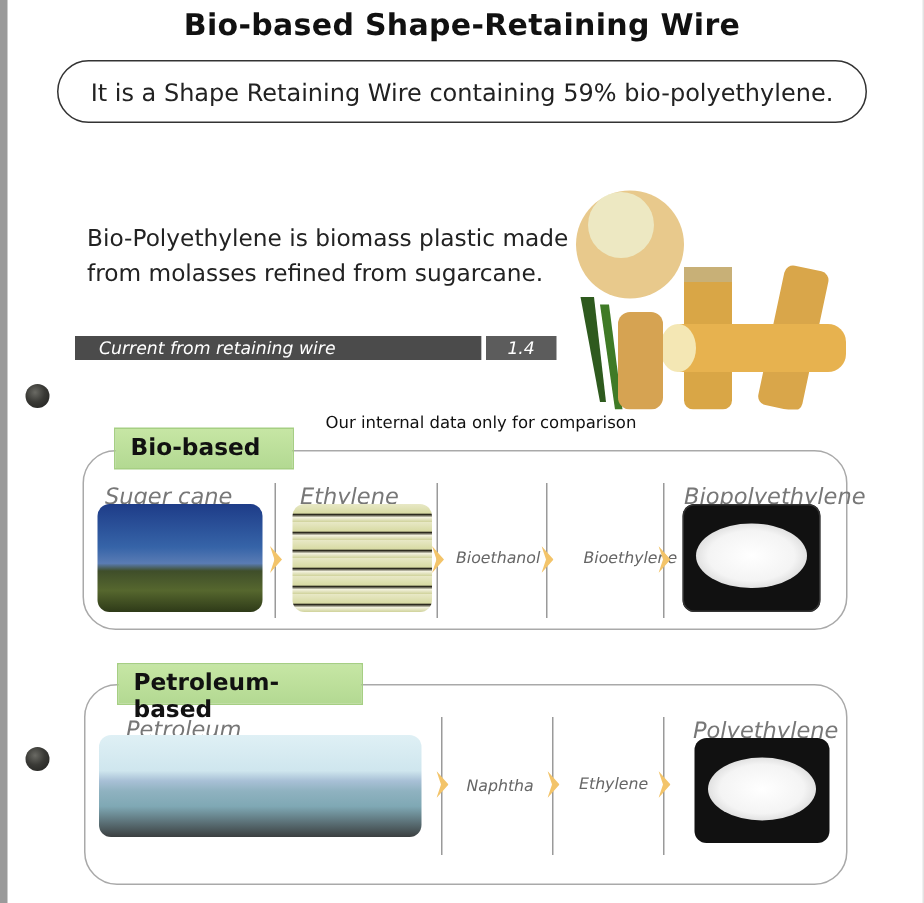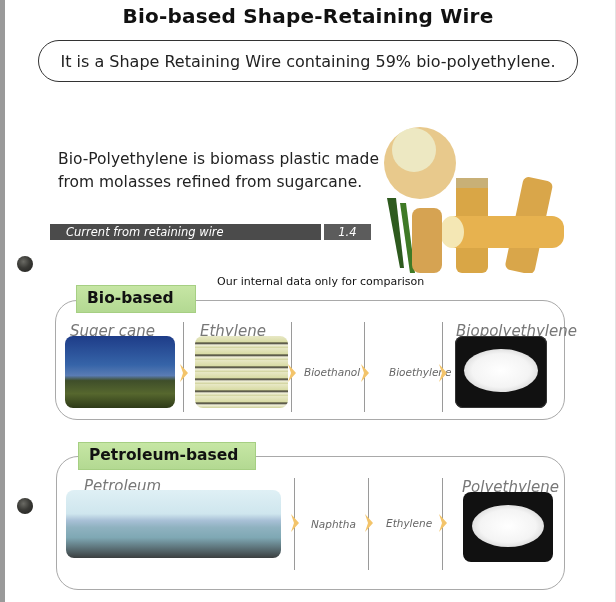--- a/index.html
+++ b/index.html
@@ -35,21 +35,21 @@
 
   .note { position: absolute; left: 217px; top: 275px; font-size: 11px; color: #111; }
 
   .flow-box { position: absolute; border: 1px solid #a9a9a9; border-radius: 22px; }
   .flow-box.bio { left: 55px; top: 300px; width: 510px; height: 120px; }
   .flow-box.pet { left: 56px; top: 456px; width: 509px; height: 134px; }
 
   .tag { position: absolute; background: linear-gradient(#c6e6a4,#b3d992); border: 1px solid #a6cf83;
          font-weight: bold; font-size: 15.5px; color: #111; padding: 3px 10px 2px 10px; }
   .tag.bio { left: 76px; top: 285px; width: 120px; height: 28px; }
-  .tag.pet { left: 78px; top: 442px; width: 178px; height: 28px; }
+  .tag.pet { left: 78px; top: 442px; width: 164px; height: 28px; }
 
   .step-label { position: absolute; font-style: italic; font-size: 15px; color: #777; }
   .mid-label { position: absolute; font-style: italic; font-size: 10.5px; color: #666; }
 
   .divider { position: absolute; width: 1px; background: #9a9a9a; }
 
   .chev { position: absolute; width: 8px; height: 18px; }
 
   .ph { position: absolute; border-radius: 8px; overflow: hidden; }
   .ph.sugarcane { left: 65px; top: 336px; width: 110px; height: 72px;

